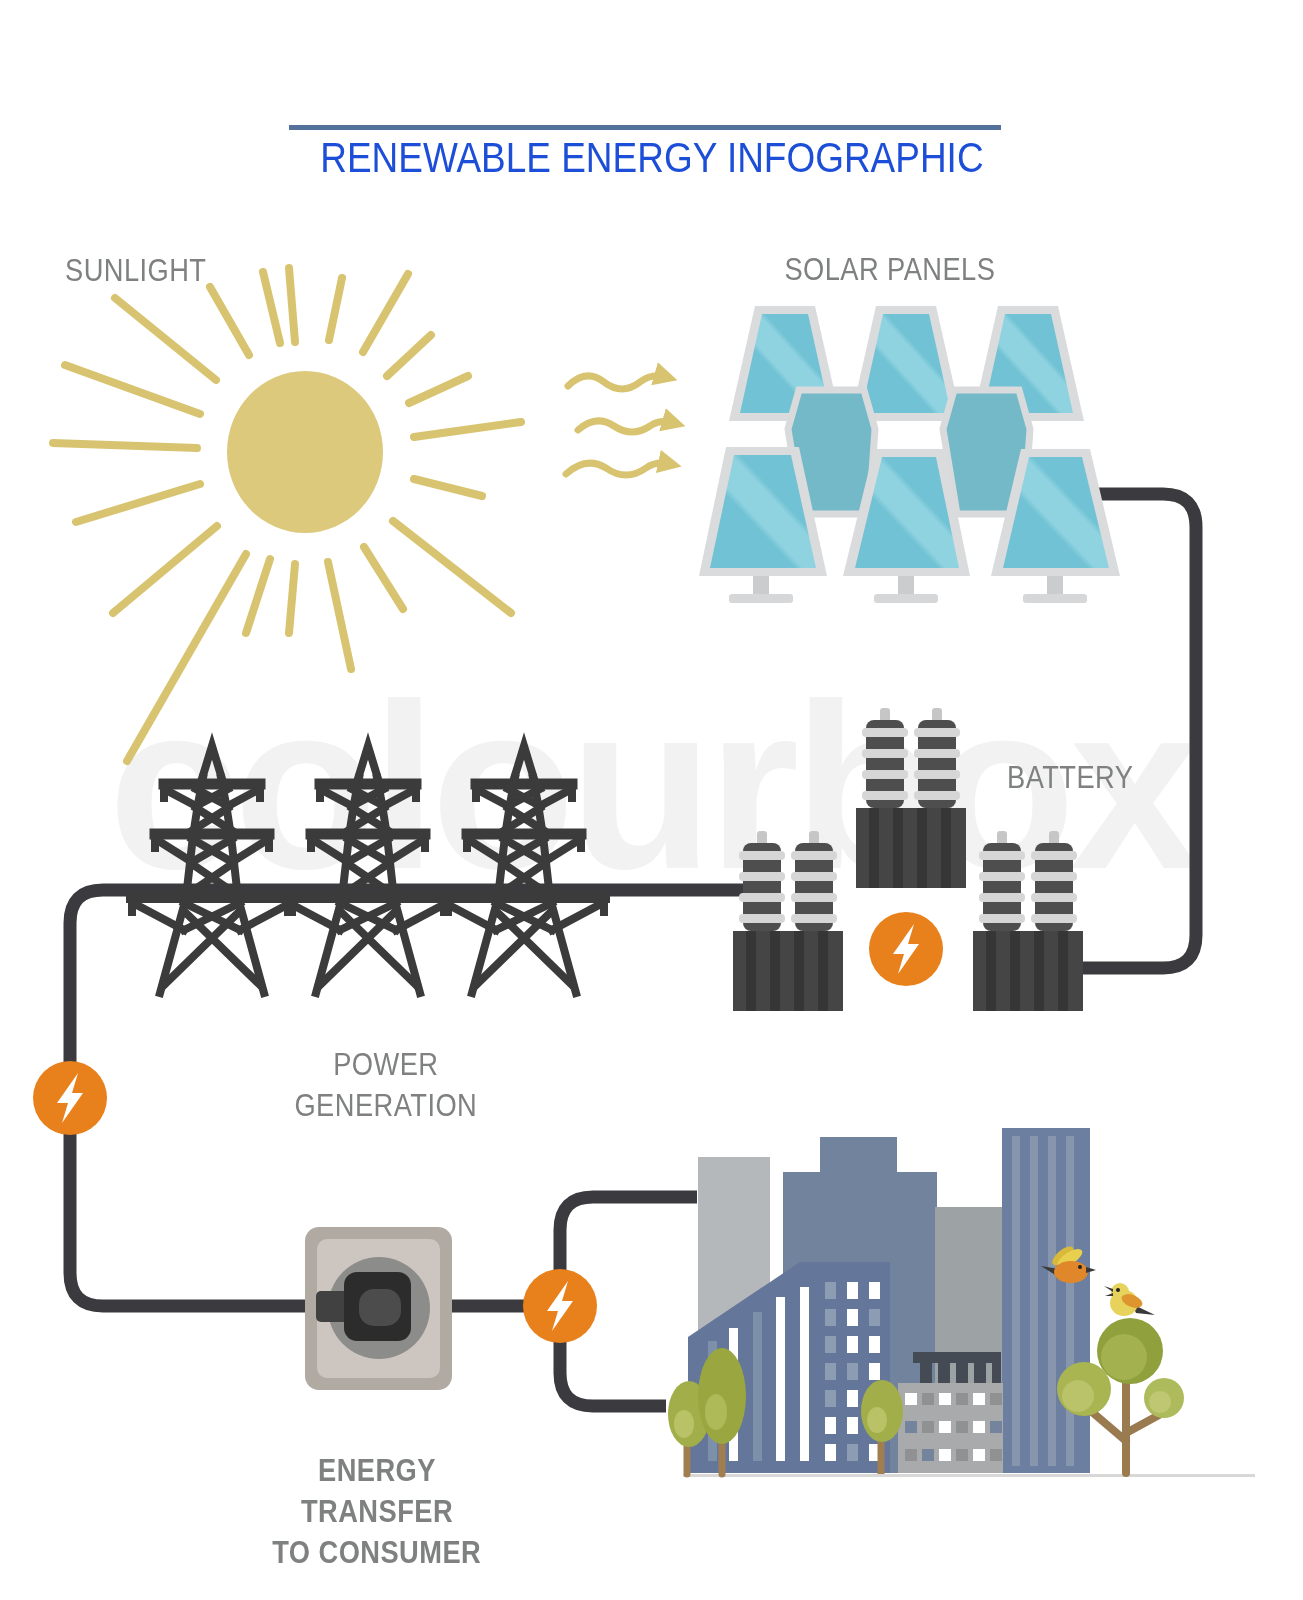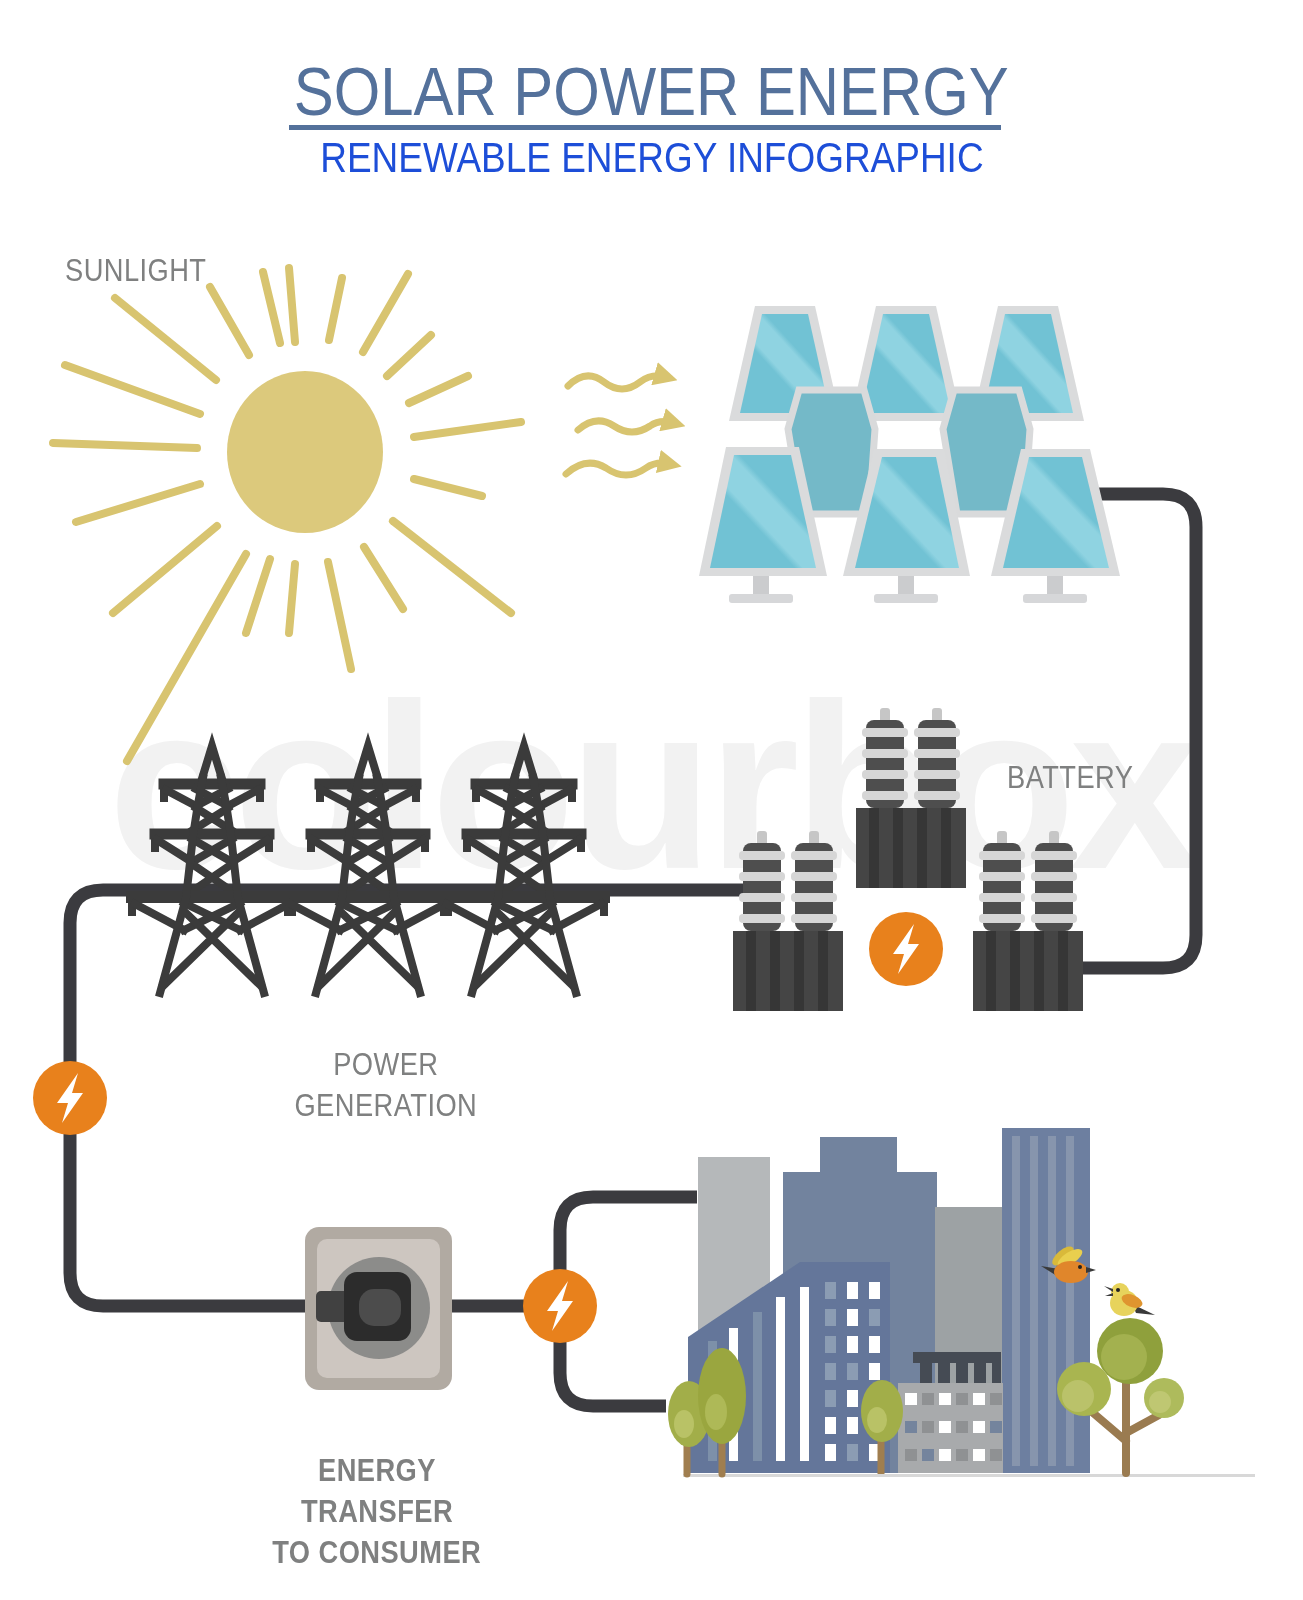--- a/index.html
+++ b/index.html
@@ -310,27 +310,28 @@
         <polygon points="-11,-7 -19,-4 -11,-4" fill="#3a3a3a"></polygon>
         <circle cx="-6" cy="-10" r="2" fill="#222222"></circle>
       </g>
     </g>
 
     <use href="#bolt" transform="translate(70,1098)"></use>
     <use href="#bolt" transform="translate(906,949)"></use>
     <use href="#bolt" transform="translate(560,1306)"></use>
   </svg>
 
-  <div class="t-main"><span class="nw">SOLAR POWER ENERGY</span></div>
   <div class="t-rule"></div>
   <div class="t-sub"><span class="nw">RENEWABLE ENERGY INFOGRAPHIC</span></div>
 
   <div class="label leftal" style="left:65px;top:250px;">
     <span class="nw">SUNLIGHT</span></div>
 
+  <div class="label center" style="left:690px;top:249px;width:400px;">
+    <span class="nw">SOLAR PANELS</span></div>
 
   <div class="label leftal" style="left:1007px;top:757px;">
     <span class="nw">BATTERY</span></div>
 
   <div class="label center" style="left:236px;top:1028px;width:300px;margin-top:16px;">
     <span class="nw">POWER</span><br>
     <span class="nw">GENERATION</span></div>
 
   <div class="label center" style="left:227px;top:1450px;width:300px;font-weight:bold;">
     <span class="nw">ENERGY TRANSFER</span><br>

